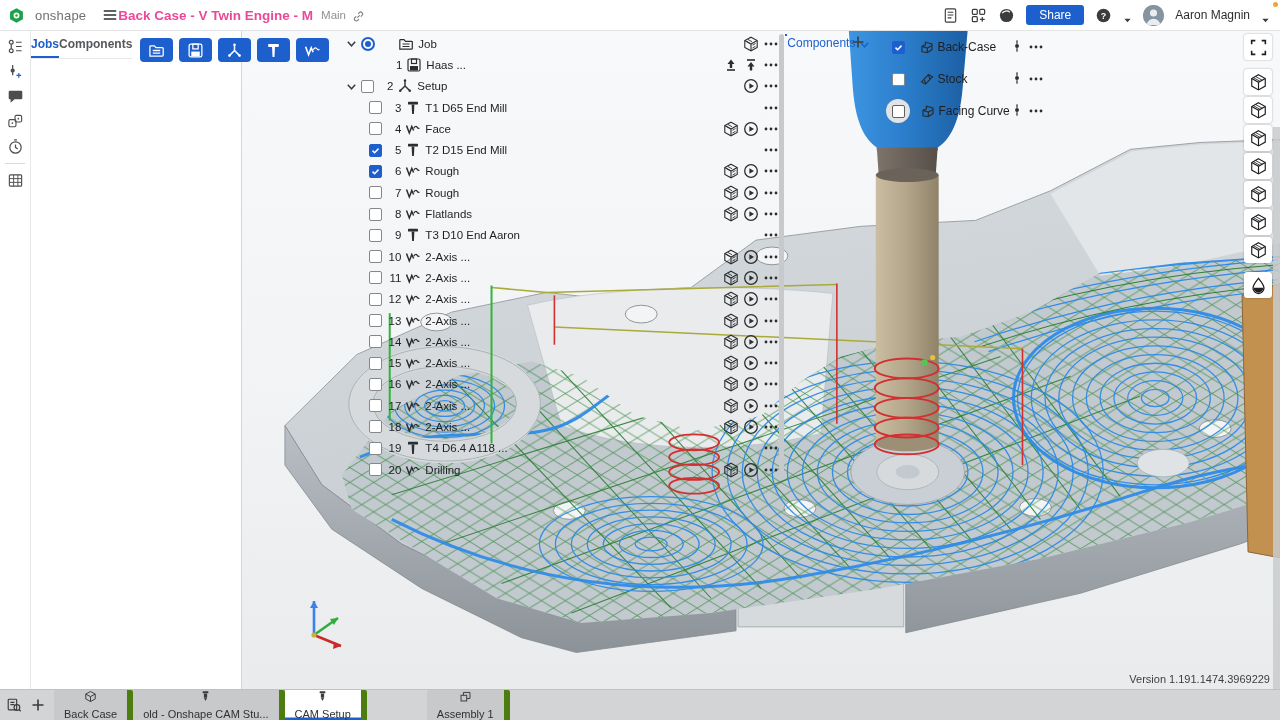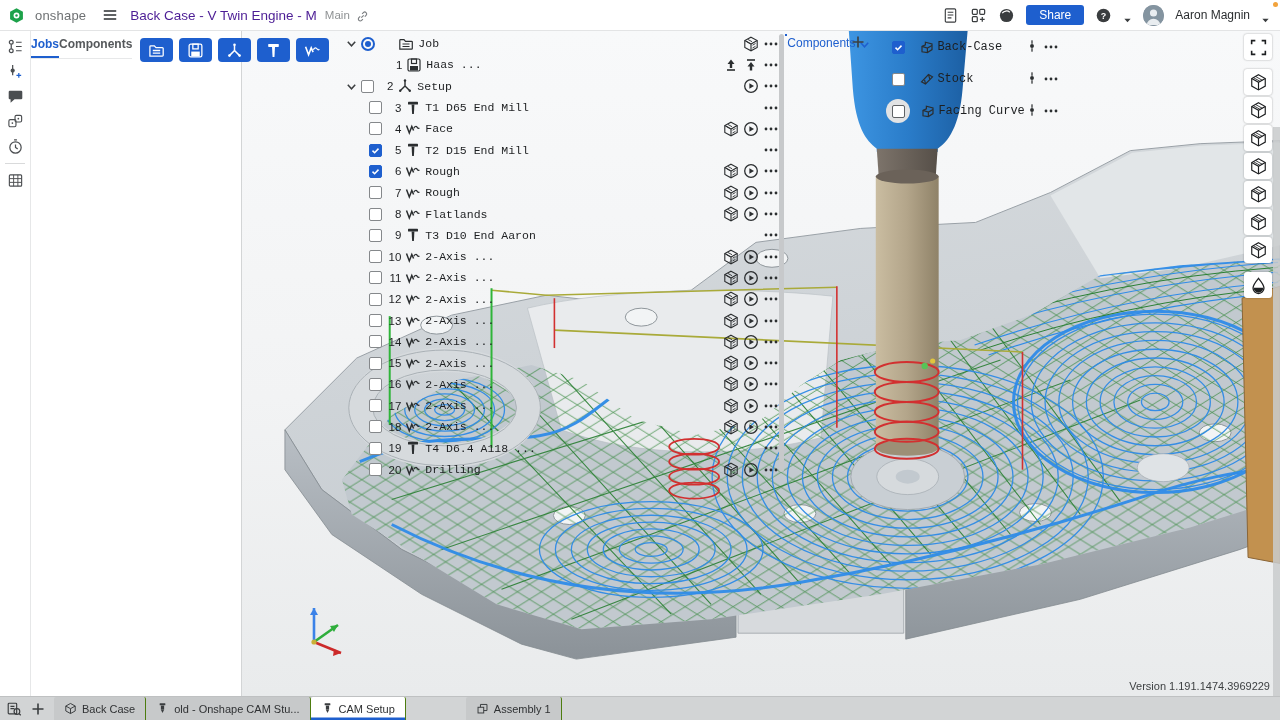--- a/index.html
+++ b/index.html
@@ -4,21 +4,21 @@
 <style>
   html,body{margin:0;padding:0;width:1280px;height:720px;overflow:hidden;
     font-family:"Liberation Sans",sans-serif;background:#fff;-webkit-font-smoothing:antialiased;}
   .app{width:1280px;height:720px;display:flex;flex-direction:column;position:relative;}
   
   .topbar{height:30px;flex:0 0 30px;display:flex;align-items:center;padding:0 10px 0 8px;
     background:#fff;border-bottom:1px solid #e3e4e5;position:relative;z-index:6;}
   .logo-ico{width:17px;height:17px;flex:0 0 17px;}
   .logo-text{font-size:13px;color:#6e7173;margin-left:10px;font-weight:500;letter-spacing:.2px;}
   .hamburger{margin-left:16px;width:16px;height:16px;color:#2b2e30;}
-  .doc-title{margin-left:12px;font-weight:400;font-size:13.5px;color:#4c1d95;white-space:nowrap;}
+  .doc-title{font-weight:700;font-size:13.5px;color:#ec4899;white-space:nowrap;}
   .ws{margin-left:8px;font-size:11.5px;color:#8f9294;}
   .link-ico{margin-left:6px;width:13px;height:13px;color:#7c7f82;}
   .tb-right{margin-left:auto;display:flex;align-items:center;gap:11px;}
   .tb-ico{width:17px;height:17px;color:#3a3d3f;}
   .share-btn{background:#1e5fce;color:#fff;font-size:12px;padding:3px 13px;border-radius:3px;font-weight:500;}
   .caret{width:9px;height:9px;color:#3a3d3f;}
   .avatar{width:21px;height:21px;border-radius:50%;background:#8494a0;overflow:hidden;flex:0 0 21px;}
   .user{font-size:12px;color:#2b2e30;}
   .notif{position:absolute;top:2px;right:2px;width:5px;height:5px;border-radius:50%;background:#f2a33c;}
   
@@ -45,21 +45,21 @@
   .chev{width:13px;height:13px;flex:0 0 13px;color:#3c3f41;margin-right:3px;}
   .cb{width:13px;height:13px;box-sizing:border-box;border:1.4px solid #85888b;border-radius:2px;background:#fff;
     flex:0 0 13px;margin-right:6px;display:flex;align-items:center;justify-content:center;}
   .cb.on{background:#1e5fce;border-color:#1e5fce;}
   .cb svg{width:9px;height:9px;}
   .radio{width:14px;height:14px;box-sizing:border-box;border-radius:50%;border:2px solid #1e5fce;flex:0 0 14px;
     margin-right:6px;position:relative;}
   .radio::after{content:"";position:absolute;inset:2px;border-radius:50%;background:#1e5fce;}
   .num{min-width:13px;text-align:right;margin-right:4px;flex:0 0 auto;}
   .ticon{width:16px;height:16px;flex:0 0 16px;color:#2b2e30;margin-right:4px;}
-  .tlabel{flex:1 1 auto;white-space:nowrap;overflow:hidden;text-overflow:ellipsis;font-family:Liberation Mono, monospace;}
+  .tlabel{flex:1 1 auto;white-space:nowrap;overflow:hidden;text-overflow:ellipsis;}
   .r-ico{width:16px;height:16px;flex:0 0 16px;color:#2b2e30;margin-left:4px;}
   .comp-divider{height:2px;background:#1e5fce;margin-top:3px;flex:0 0 2px;}
   .comp-head{height:24px;flex:0 0 24px;display:flex;align-items:center;justify-content:center;position:relative;
     color:#1e5fce;font-size:12px;gap:3px;}
   .comp-head .chev{color:#1e5fce;width:11px;height:11px;}
   .comp-plus{position:absolute;right:8px;top:3px;width:16px;height:16px;color:#3c3f41;}
   .comp-row{height:32px;display:flex;align-items:center;padding:0 8px 0 18px;font-size:12px;color:#1d1f21;}
   .focus{width:24px;height:24px;border-radius:50%;background:#e2e3e4;display:flex;align-items:center;
     justify-content:center;margin:0 2px 0 -6px;flex:0 0 24px;}
   .focus .cb{margin-right:0;border-color:#5f6265;}
@@ -75,22 +75,22 @@
   .vt-btn{width:28px;height:26px;background:#fff;border-radius:3px;box-shadow:0 0 2px rgba(0,0,0,.35);
     display:flex;align-items:center;justify-content:center;color:#1d1f21;}
   .vt-btn svg{width:19px;height:19px;}
   .vt-gap{height:5px;}
   .version{position:absolute;right:10px;bottom:4px;font-size:11px;color:#3c3f41;z-index:3;}
   .triad{position:absolute;left:44px;bottom:38px;width:66px;height:66px;z-index:2;}
   
   .tabbar{flex:0 0 23px;background:#d2d4d5;border-top:1px solid #bfc1c2;display:flex;align-items:stretch;
     padding-left:6px;z-index:6;}
   .bb-ico{width:16px;height:16px;color:#3a3d3f;align-self:center;margin-right:8px;}
-  .btab{display:flex;align-items:center;gap:5px;padding:0 10px;background:#c7c9ca;border-right:1px solid #4d7c0f;
-    font-size:11px;color:#2f3133;border-radius:2px 2px 0 0;white-space:nowrap;}
+  .btab{display:flex;align-items:center;gap:5px;padding:0 10px;background:#c7c9ca;border-right:6px solid #4d7c0f;
+    font-size:11px;color:#2f3133;border-radius:2px 2px 0 0;white-space:nowrap;flex-direction:column;}
   .btab .btab-ico{width:13px;height:13px;flex:0 0 13px;color:#3a3d3f;}
   .btab.active{background:#fff;box-shadow:inset 0 -2.5px 0 #1e5fce;}
 </style>
 </head>
 <body>
 
 <div class="app">
 
   <header class="topbar">
     <span class="logo-ico" id="logo-ico"><svg viewBox="0 0 18 18">

